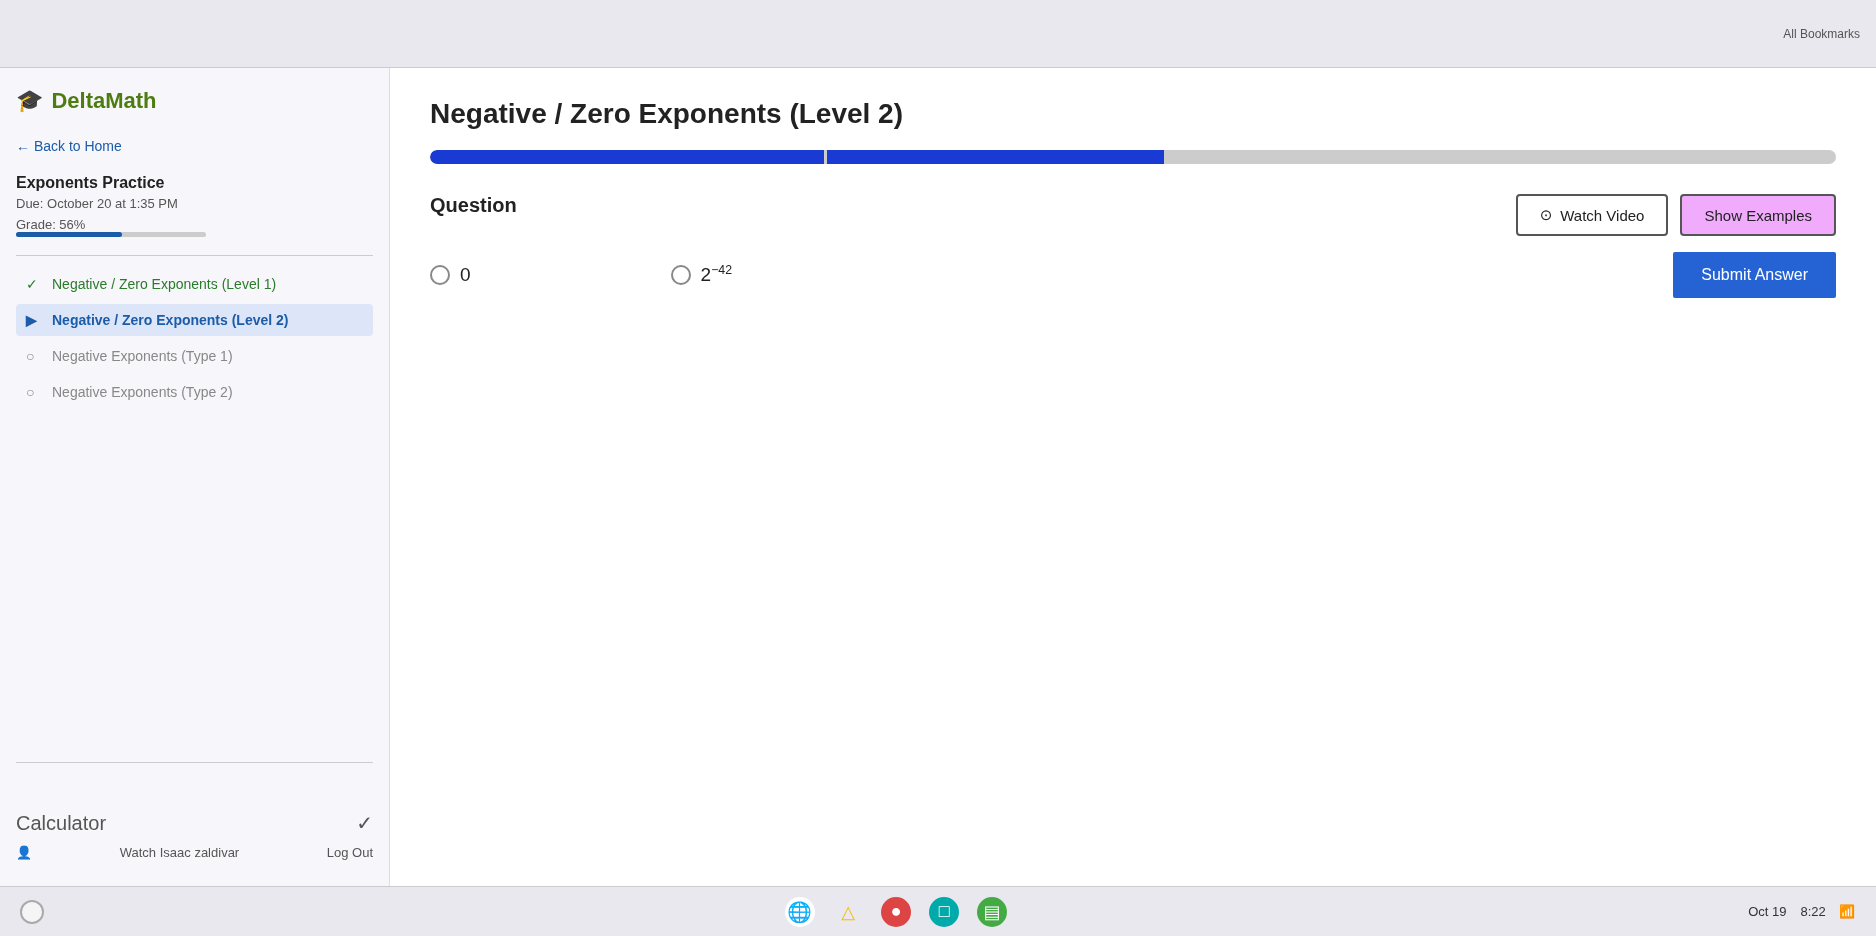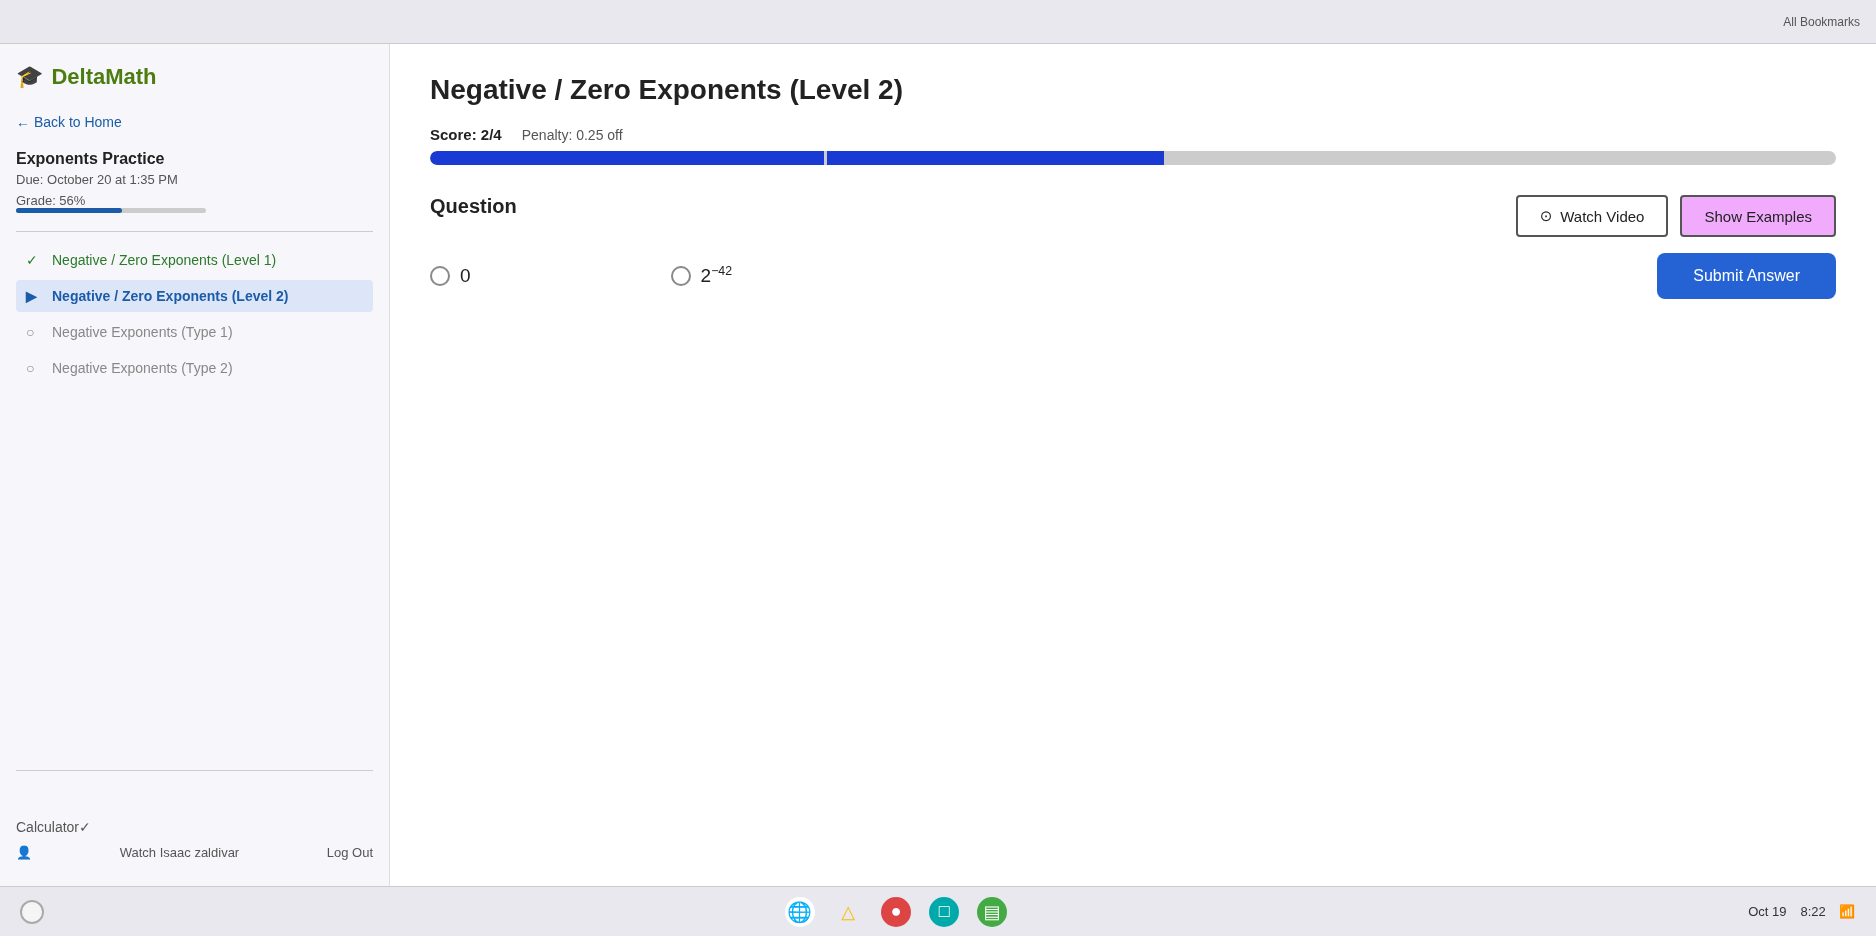--- a/index.html
+++ b/index.html
@@ -8,21 +8,21 @@
       background: #f0f0f5;
       display: flex;
       flex-direction: column;
       height: 936px;
       overflow: hidden;
     }
 
     
     .browser-top {
       background: #e8e8ee;
-      height: 44px;
+      height: 68px;
       display: flex;
       align-items: center;
       justify-content: flex-end;
       padding: 0 16px;
       border-bottom: 1px solid #ccc;
     }
     .browser-bookmarks {
       font-size: 12px;
       color: #555;
     }
@@ -134,22 +134,22 @@
     }
 
     .sidebar-bottom {
       margin-top: auto;
       padding-top: 16px;
       border-top: 1px solid #ccc;
     }
     .calculator-row {
       display: flex;
       align-items: center;
-      justify-content: flex-start;
-      font-size: 14px;
+      justify-content: space-between;
+      font-size: 20px;
       color: #555;
       padding: 4px 0;
       cursor: pointer;
       margin-top: 28px;
     }
     .user-row {
       display: flex;
       align-items: center;
       justify-content: space-between;
       font-size: 13px;
@@ -299,23 +299,23 @@
       border: 2px solid #888;
       border-radius: 50%;
       display: inline-block;
       flex-shrink: 0;
     }
 
     .submit-btn {
       background: #2563d4;
       color: #fff;
       border: none;
-      padding: 14px 36px;
+      padding: 14px 28px;
       font-size: 16px;
-      border-radius: 8px;
+      border-radius: 2px;
       cursor: pointer;
       white-space: nowrap;
     }
 
     
     .taskbar {
       height: 50px;
       background: #e8e8ee;
       border-top: 1px solid #ccc;
       display: flex;
@@ -417,24 +417,20 @@
         <span>Watch Isaac zaldivar</span>
         <span class="logout-link">Log Out</span>
       </div>
     </div>
   </div>
 
   <div class="main-content">
 
     <div class="page-title">Negative / Zero Exponents (Level 2)</div>
 
-    <div class="score-row">
-      <span class="score-label">Score: 2/4</span>
-      <span class="penalty-label">Penalty: 0.25 off</span>
-    </div>
 
     <div class="progress-bar-container">
       <div class="progress-seg-1"></div>
       <div class="progress-seg-2"></div>
     </div>
 
     <div class="question-section">
       <span class="question-label">Question</span>
       <div class="question-buttons">
         <button class="btn-watch-video">

